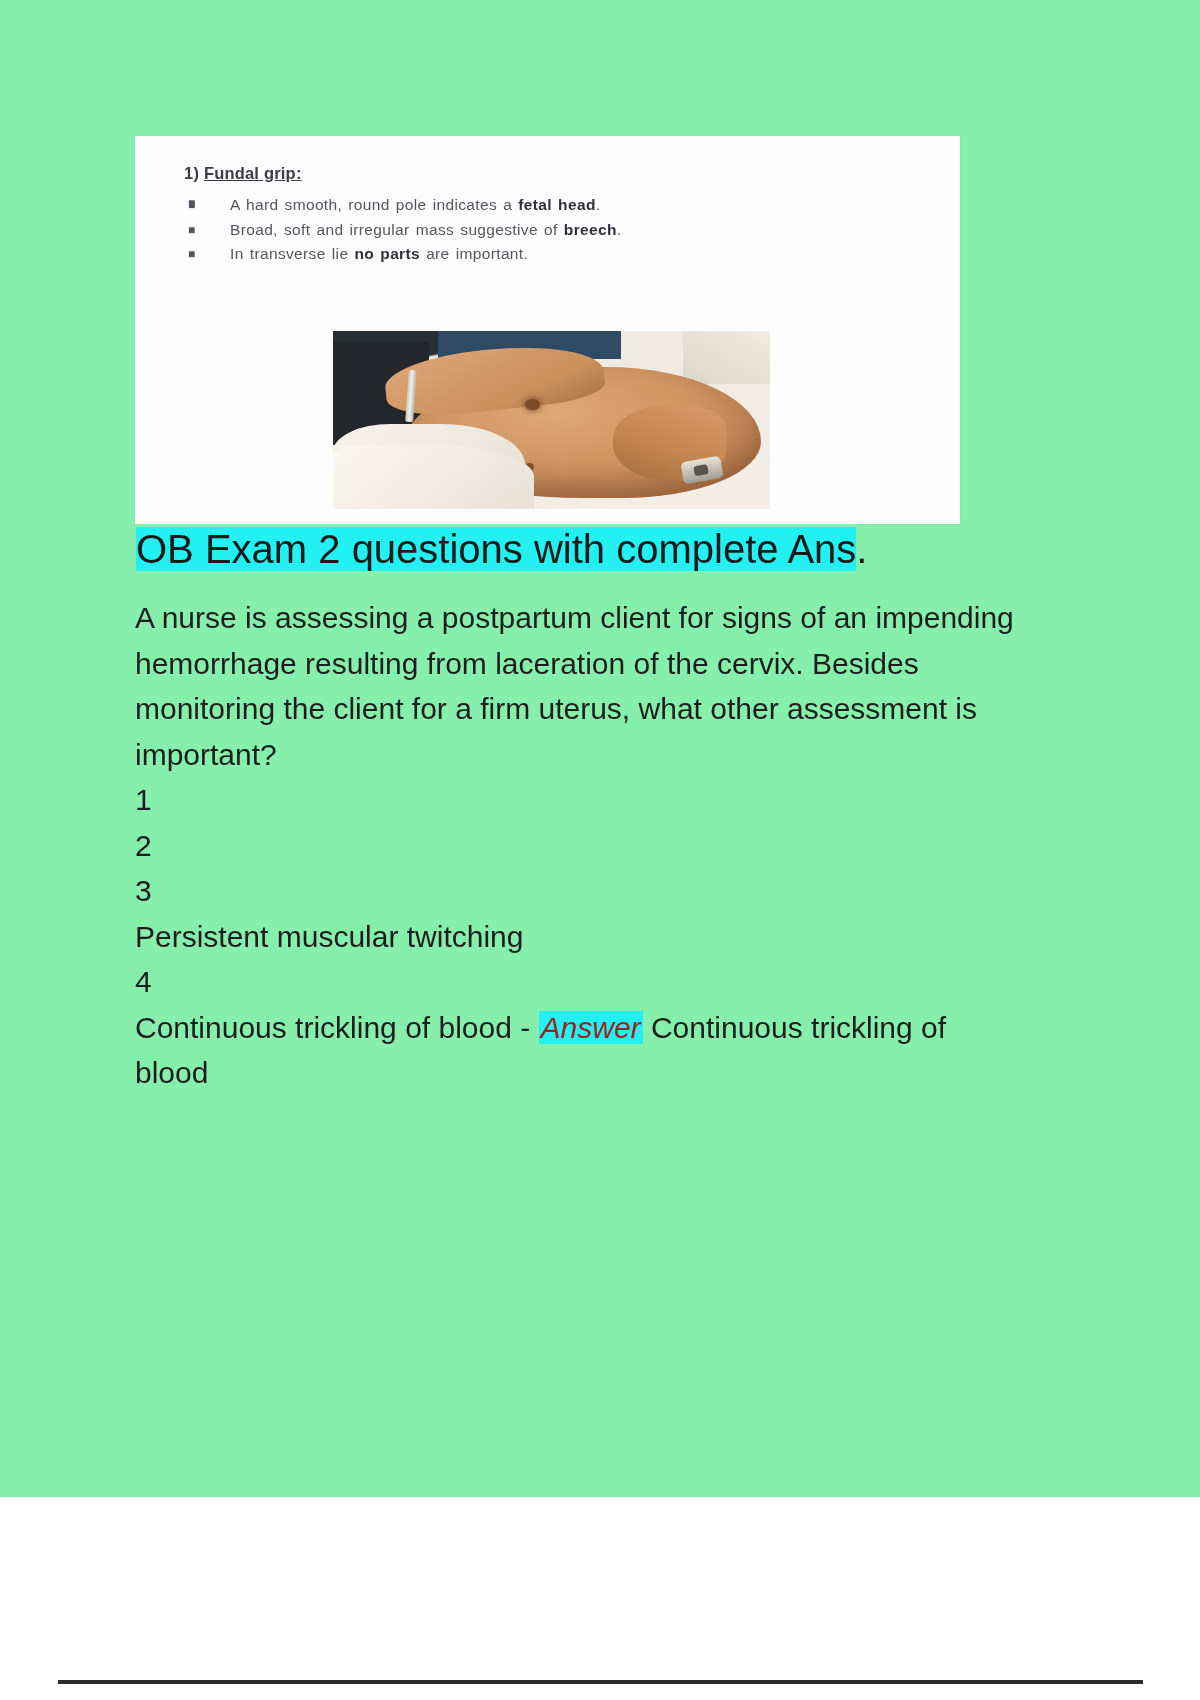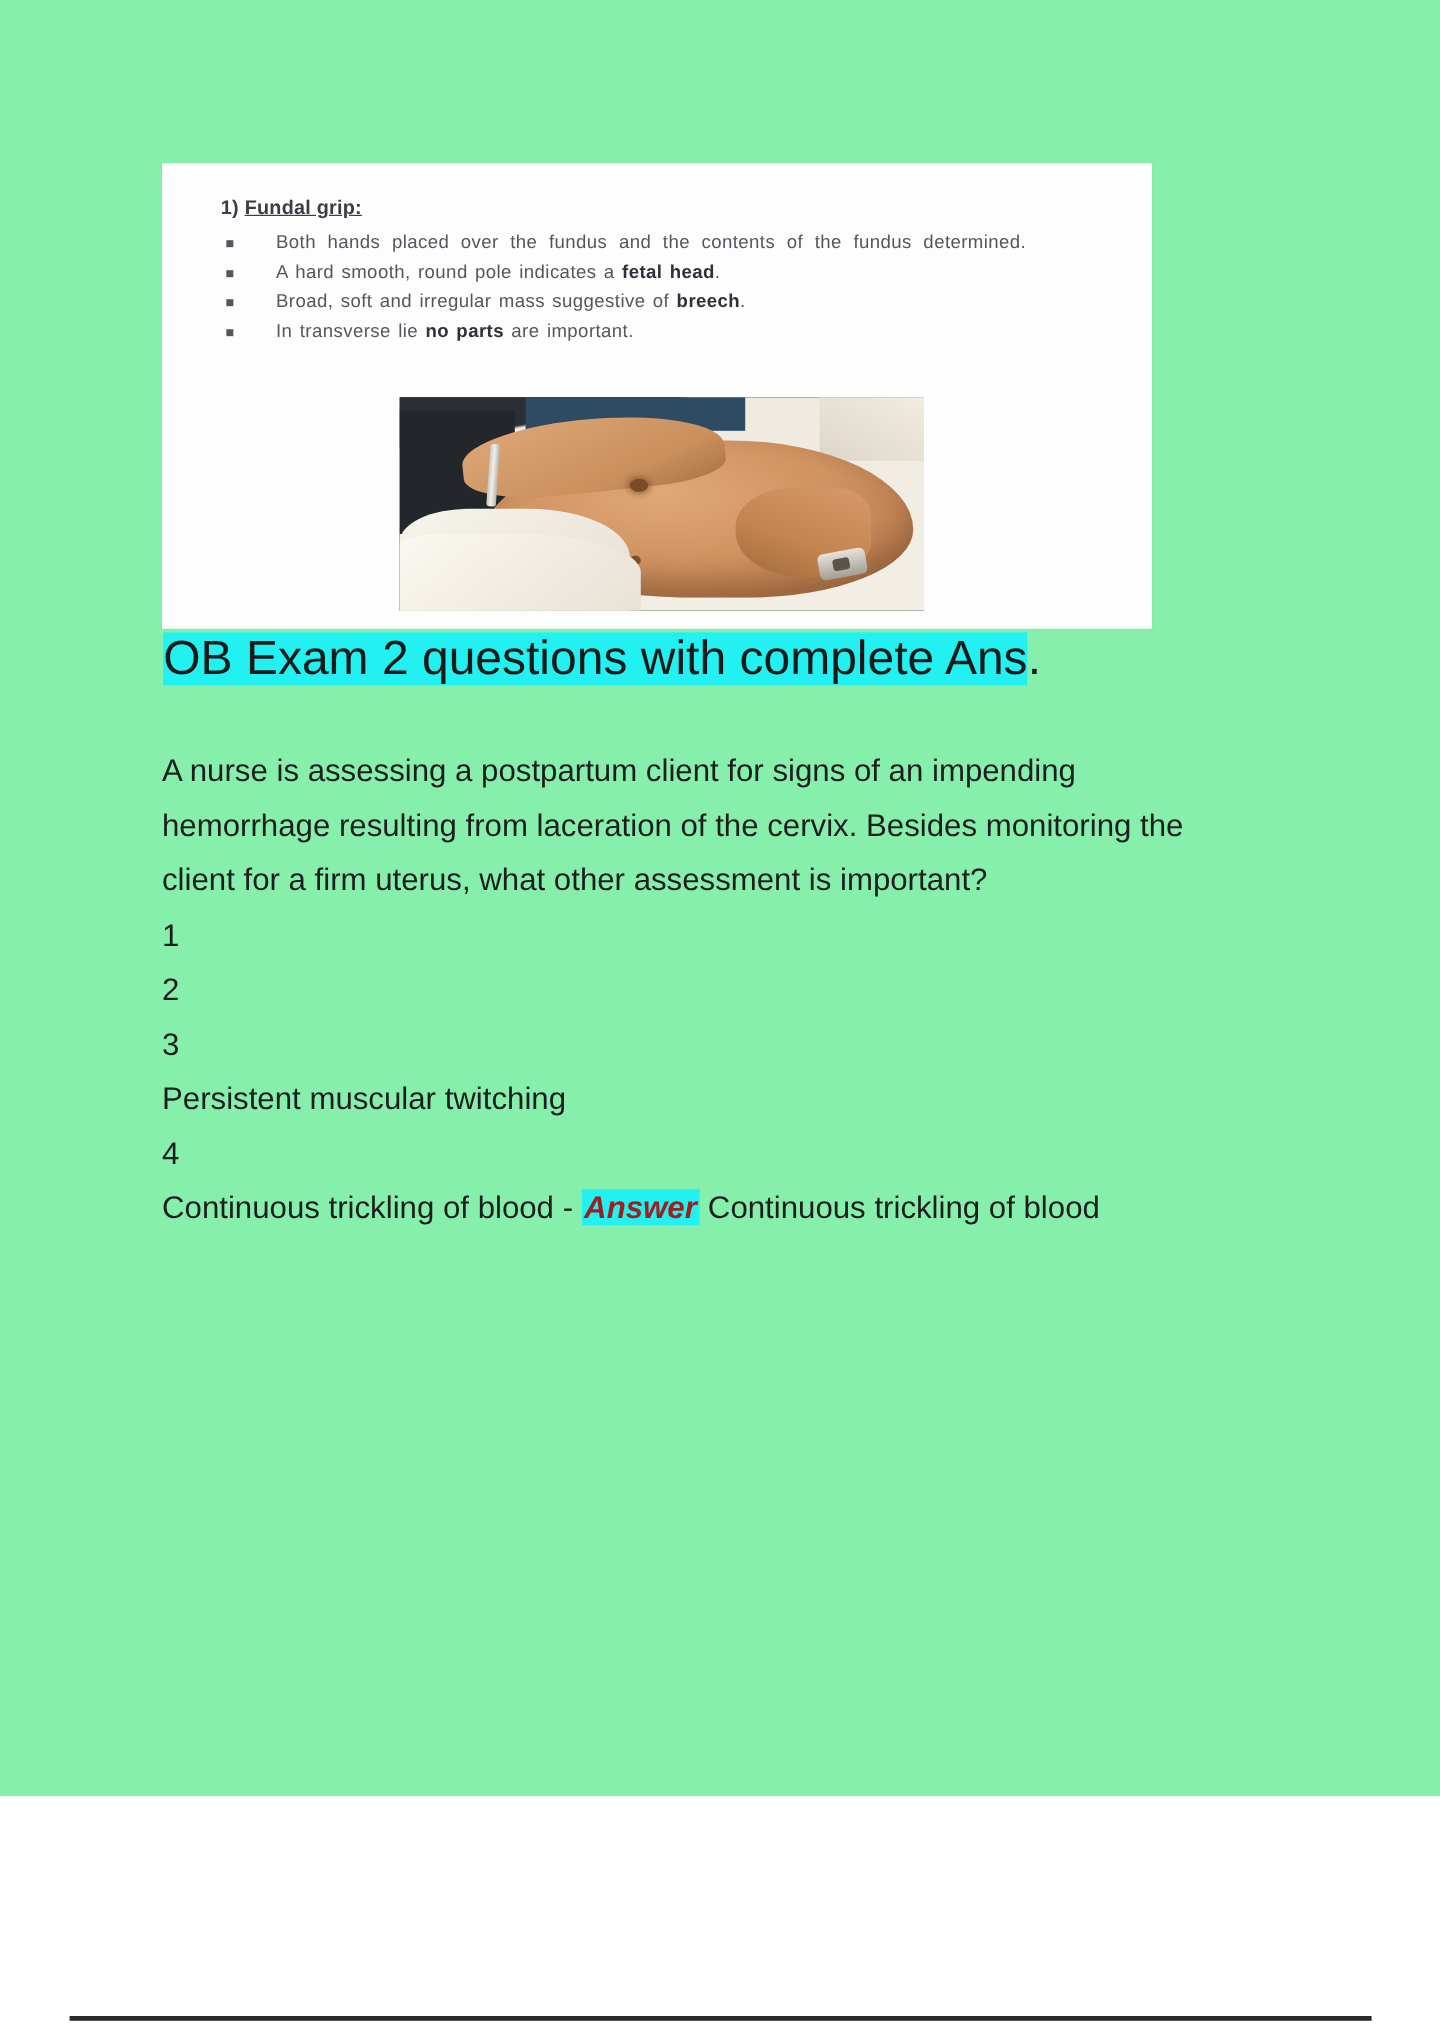--- a/index.html
+++ b/index.html
@@ -187,37 +187,37 @@
     white-space: nowrap;
   }
   .doc-title .hl {
     background: #23f0f0;
   }
 
   
   .body-block {
     position: absolute;
     left: 135px;
-    top: 620px;
+    top: 595px;
     width: 880px;
-    font-size: 26px;
+    font-size: 30px;
     line-height: 45.5px;
     color: #1e1e1e;
   }
   .body-block p {
     margin: 0;
     padding: 0;
   }
   .body-block .spacer {
     height: 45px;
   }
   .ans-tag {
     background: #23f0f0;
     color: #9e1f1f;
-    font-weight: bold;
+    font-weight: normal;
     font-style: italic;
     padding: 0 2px;
   }
 
   
   .bottom-white {
     position: absolute;
     left: 0;
     top: 1497px;
     width: 1200px;
@@ -244,21 +244,20 @@
       <div class="scan-inner">
 
         <div class="scan-heading">
           <span class="num">1)</span>
           <span class="und">Fundal grip:</span>
         </div>
 
         <ul class="scan-list">
           <li class="wide">
             <span class="bullet">■</span>
-            <span>Both hands placed over the fundus and the contents of the fundus determined.</span>
           </li>
           <li>
             <span class="bullet">■</span>
             <span>A hard smooth, round pole indicates a </span><b>fetal head</b><span>.</span>
           </li>
           <li>
             <span class="bullet">■</span>
             <span>Broad, soft and irregular mass suggestive of </span><b>breech</b><span>.</span>
           </li>
           <li>

